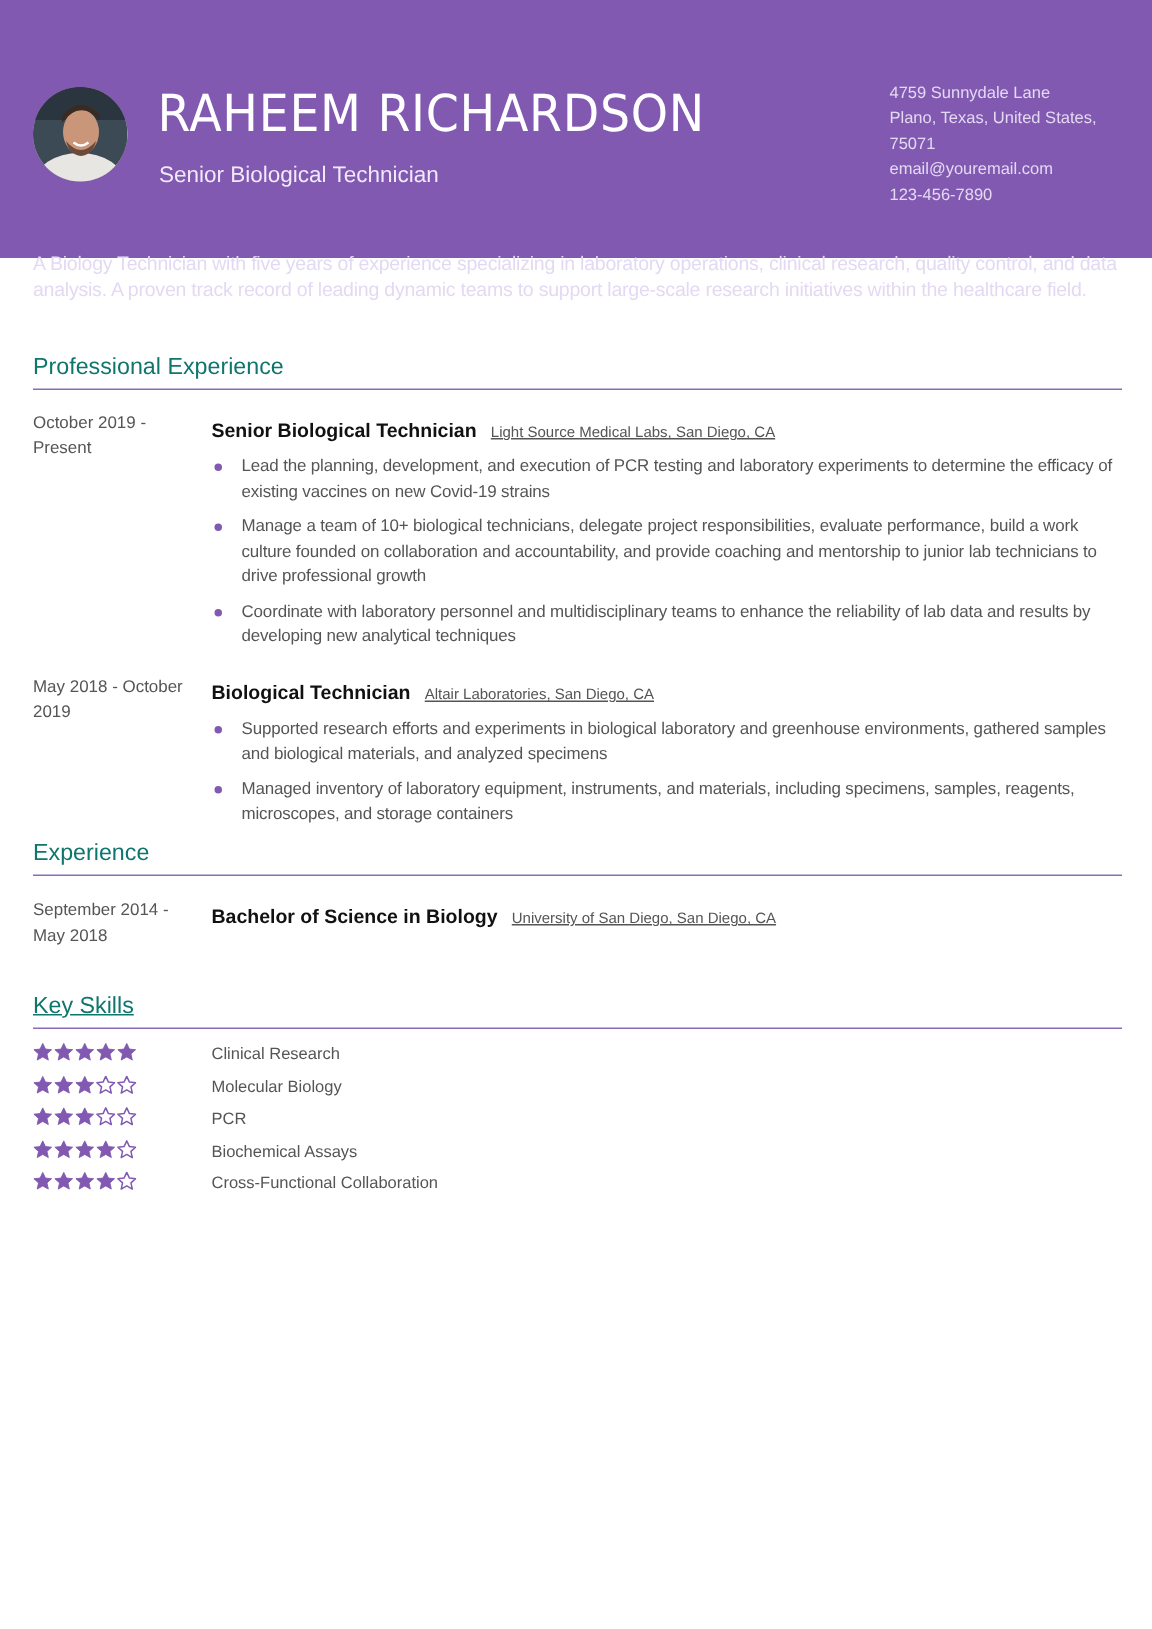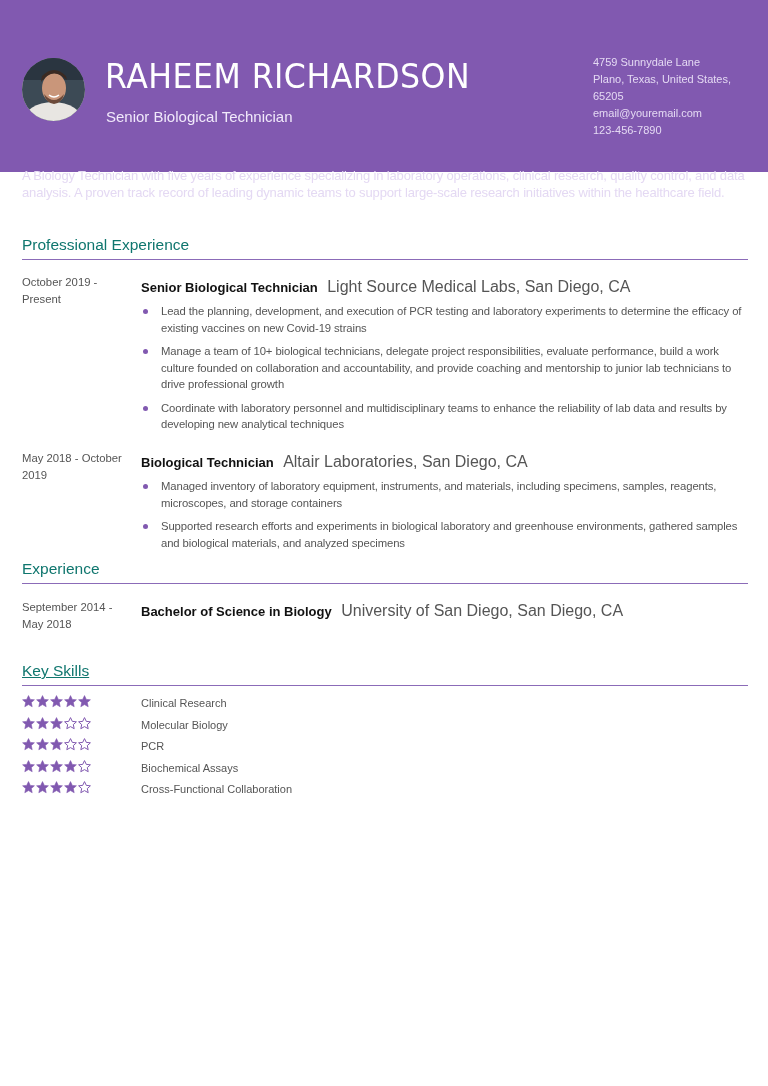--- a/index.html
+++ b/index.html
@@ -39,21 +39,21 @@
     position: absolute; left: 22px; width: 726px; height: 1px; background: #8b6bb8;
   }
 
   .date {
     position: absolute; left: 22px; width: 100px; color: #555; font-size: 11.3px; line-height: 17px;
   }
   .entry-head {
     position: absolute; left: 141px; white-space: nowrap; line-height: 18px;
   }
   .entry-role { color: #111; font-size: 13px; font-weight: bold; }
-  .entry-org { color: #555; font-size: 16px; margin-left: 5px; }
+  .entry-org { color: #555; font-size: 10px; margin-left: 5px; text-decoration: underline; }
 
   .bullets { position: absolute; left: 141px; width: 605px; list-style: none; }
   .bullets li {
     position: relative; padding-left: 20px; color: #555; font-size: 11.3px; line-height: 16.5px;
     margin-bottom: 7px; letter-spacing: -0.1px;
   }
   .bullets li .dot {
     position: absolute; left: 2px; top: 6px; width: 5px; height: 5px; border-radius: 50%; background: #8159b0;
   }
 
@@ -76,21 +76,21 @@
       <path d="M19 24 Q31 8 45 22 L44 18 Q32 6 20 18 Z" fill="#3b2a22"></path>
       <path d="M22 36 Q32 48 42 36 Q40 45 32 46 Q24 45 22 36 Z" fill="#6b4a3a"></path>
       <path d="M27 37 Q32 41 37 37" stroke="#fff" stroke-width="1.5" fill="none"></path>
     </svg>
   </div>
   <div class="name">RAHEEM RICHARDSON</div>
   <div class="jobtitle">Senior Biological Technician</div>
   <div class="contact">
     <div>4759 Sunnydale Lane</div>
     <div>Plano, Texas, United States,</div>
-    <div>65205</div>
+    <div>75071</div>
     <div>email@youremail.com</div>
     <div>123-456-7890</div>
   </div>
   <div class="summary">A Biology Technician with five years of experience specializing in  laboratory operations, clinical research, quality control, and data  analysis. A proven track record of leading dynamic teams to support  large-scale research initiatives within the healthcare field.</div>
 </div>
 
 <div class="section-title" style="top:235px;">Professional Experience</div>
 <div class="section-rule" style="top:259px;"></div>
 
 <div class="date" style="top:274px;">October 2019 - Present</div>
@@ -103,22 +103,22 @@
   <li><span class="dot"></span><span>Manage a team of 10+ biological technicians, delegate project  responsibilities, evaluate performance, build a work culture founded on  collaboration and accountability, and provide coaching and mentorship to  junior lab technicians to drive professional growth</span></li>
   <li><span class="dot"></span><span>Coordinate with laboratory personnel and multidisciplinary teams to  enhance the reliability of lab data and results by developing new  analytical techniques</span></li>
 </ul>
 
 <div class="date" style="top:450px; width:105px;">May 2018 - October 2019</div>
 <div class="entry-head" style="top:453px;">
   <span class="entry-role">Biological Technician</span>
   <span class="entry-org">Altair Laboratories, San Diego, CA</span>
 </div>
 <ul class="bullets" style="top:478px;">
+  <li><span class="dot"></span><span>Supported research efforts and experiments in biological laboratory  and greenhouse environments, gathered samples and biological materials,  and analyzed specimens</span></li>
   <li><span class="dot"></span><span>Managed inventory of laboratory equipment, instruments, and  materials, including specimens, samples, reagents, microscopes, and  storage containers</span></li>
-  <li><span class="dot"></span><span>Supported research efforts and experiments in biological laboratory  and greenhouse environments, gathered samples and biological materials,  and analyzed specimens</span></li>
 </ul>
 
 <div class="section-title" style="top:559px;">Experience</div>
 <div class="section-rule" style="top:583px;"></div>
 <div class="date" style="top:599px;">September 2014 - May 2018</div>
 <div class="entry-head" style="top:602px;">
   <span class="entry-role">Bachelor of Science in Biology</span>
   <span class="entry-org">University of San Diego, San Diego, CA</span>
 </div>
 

